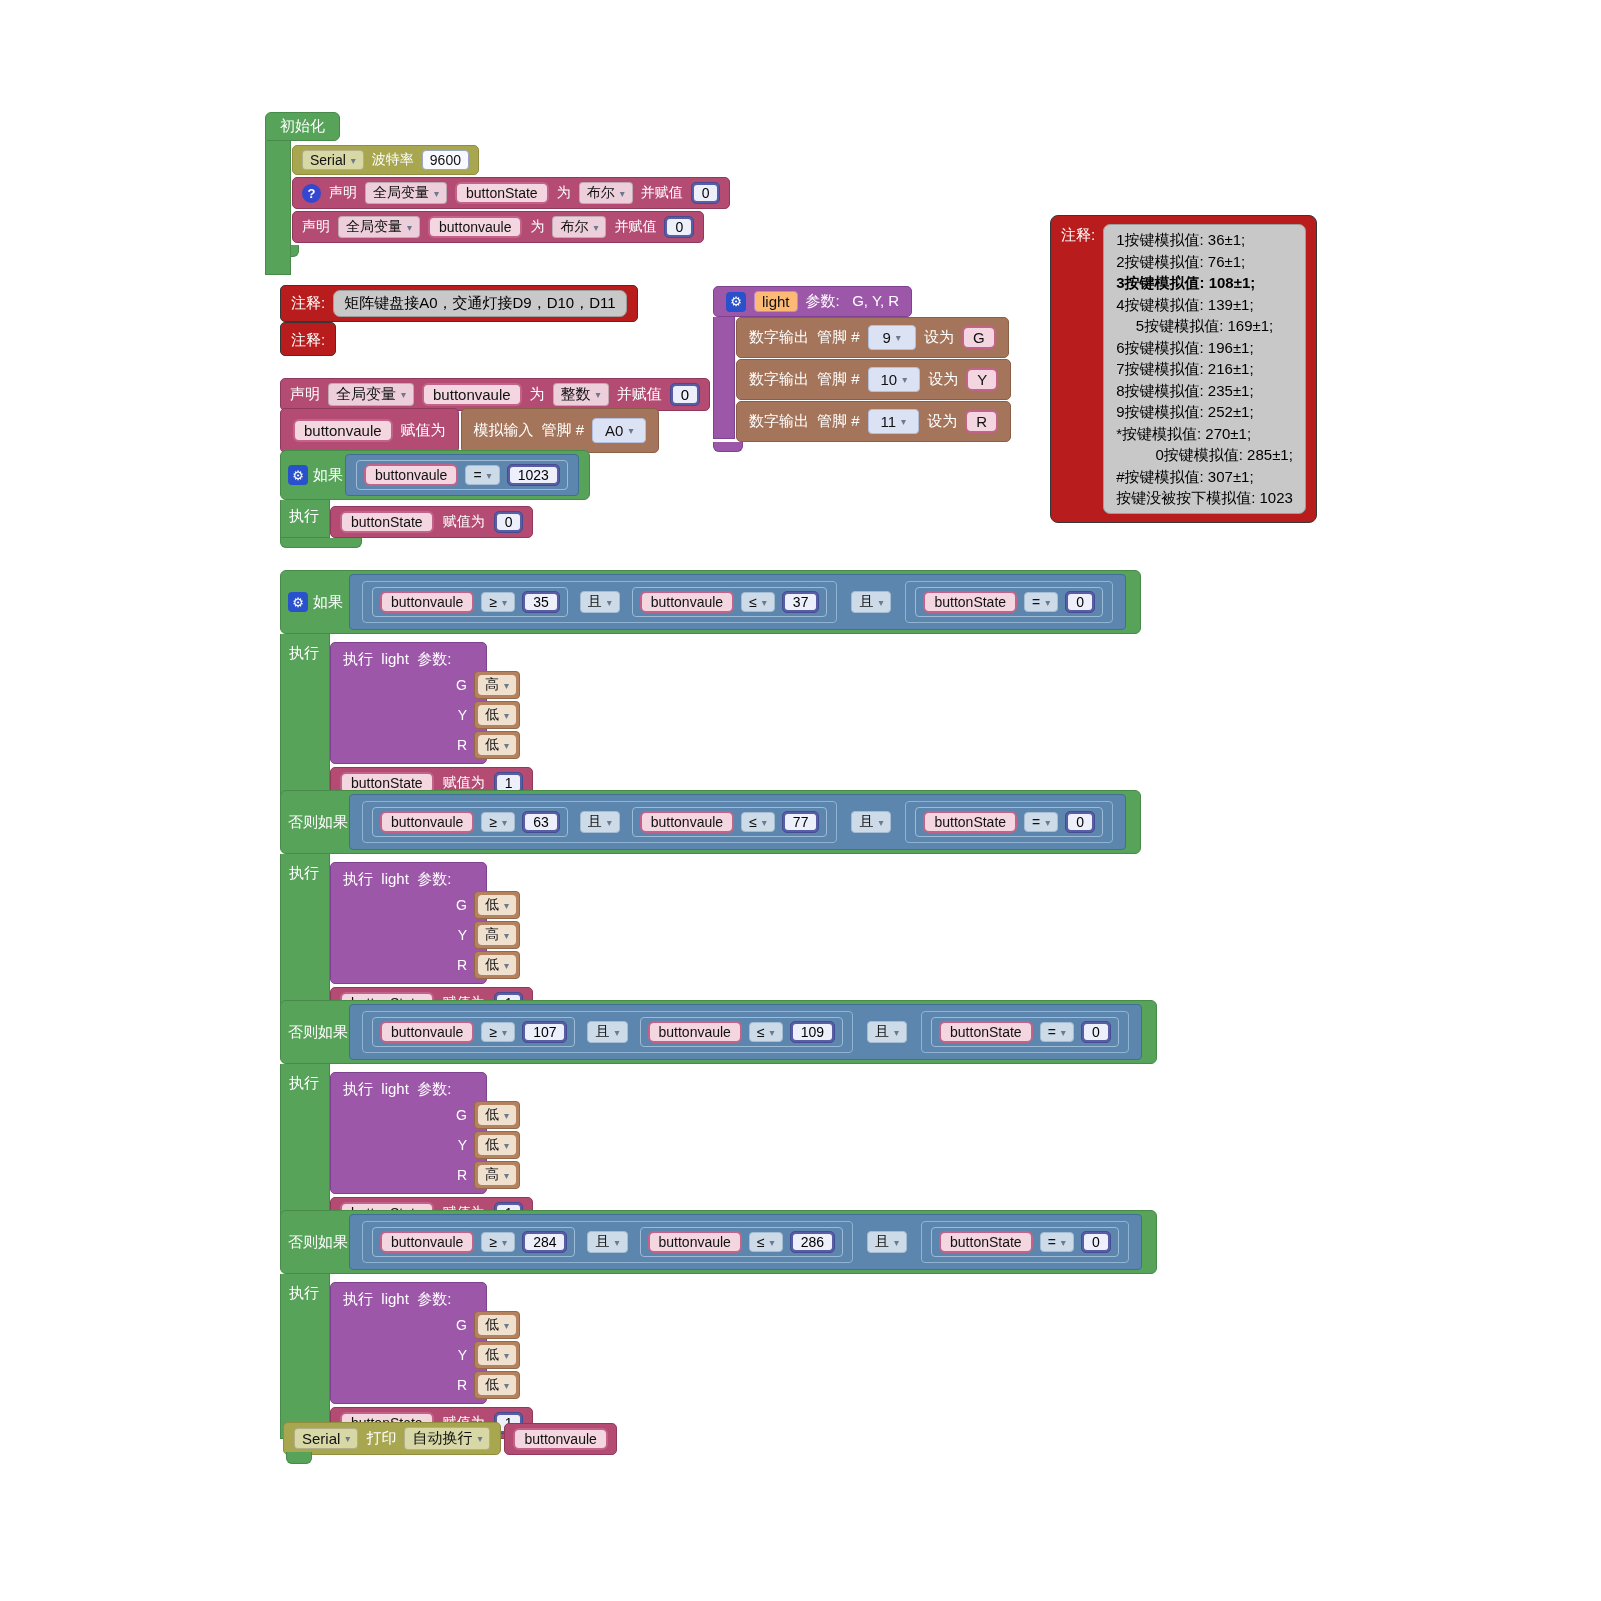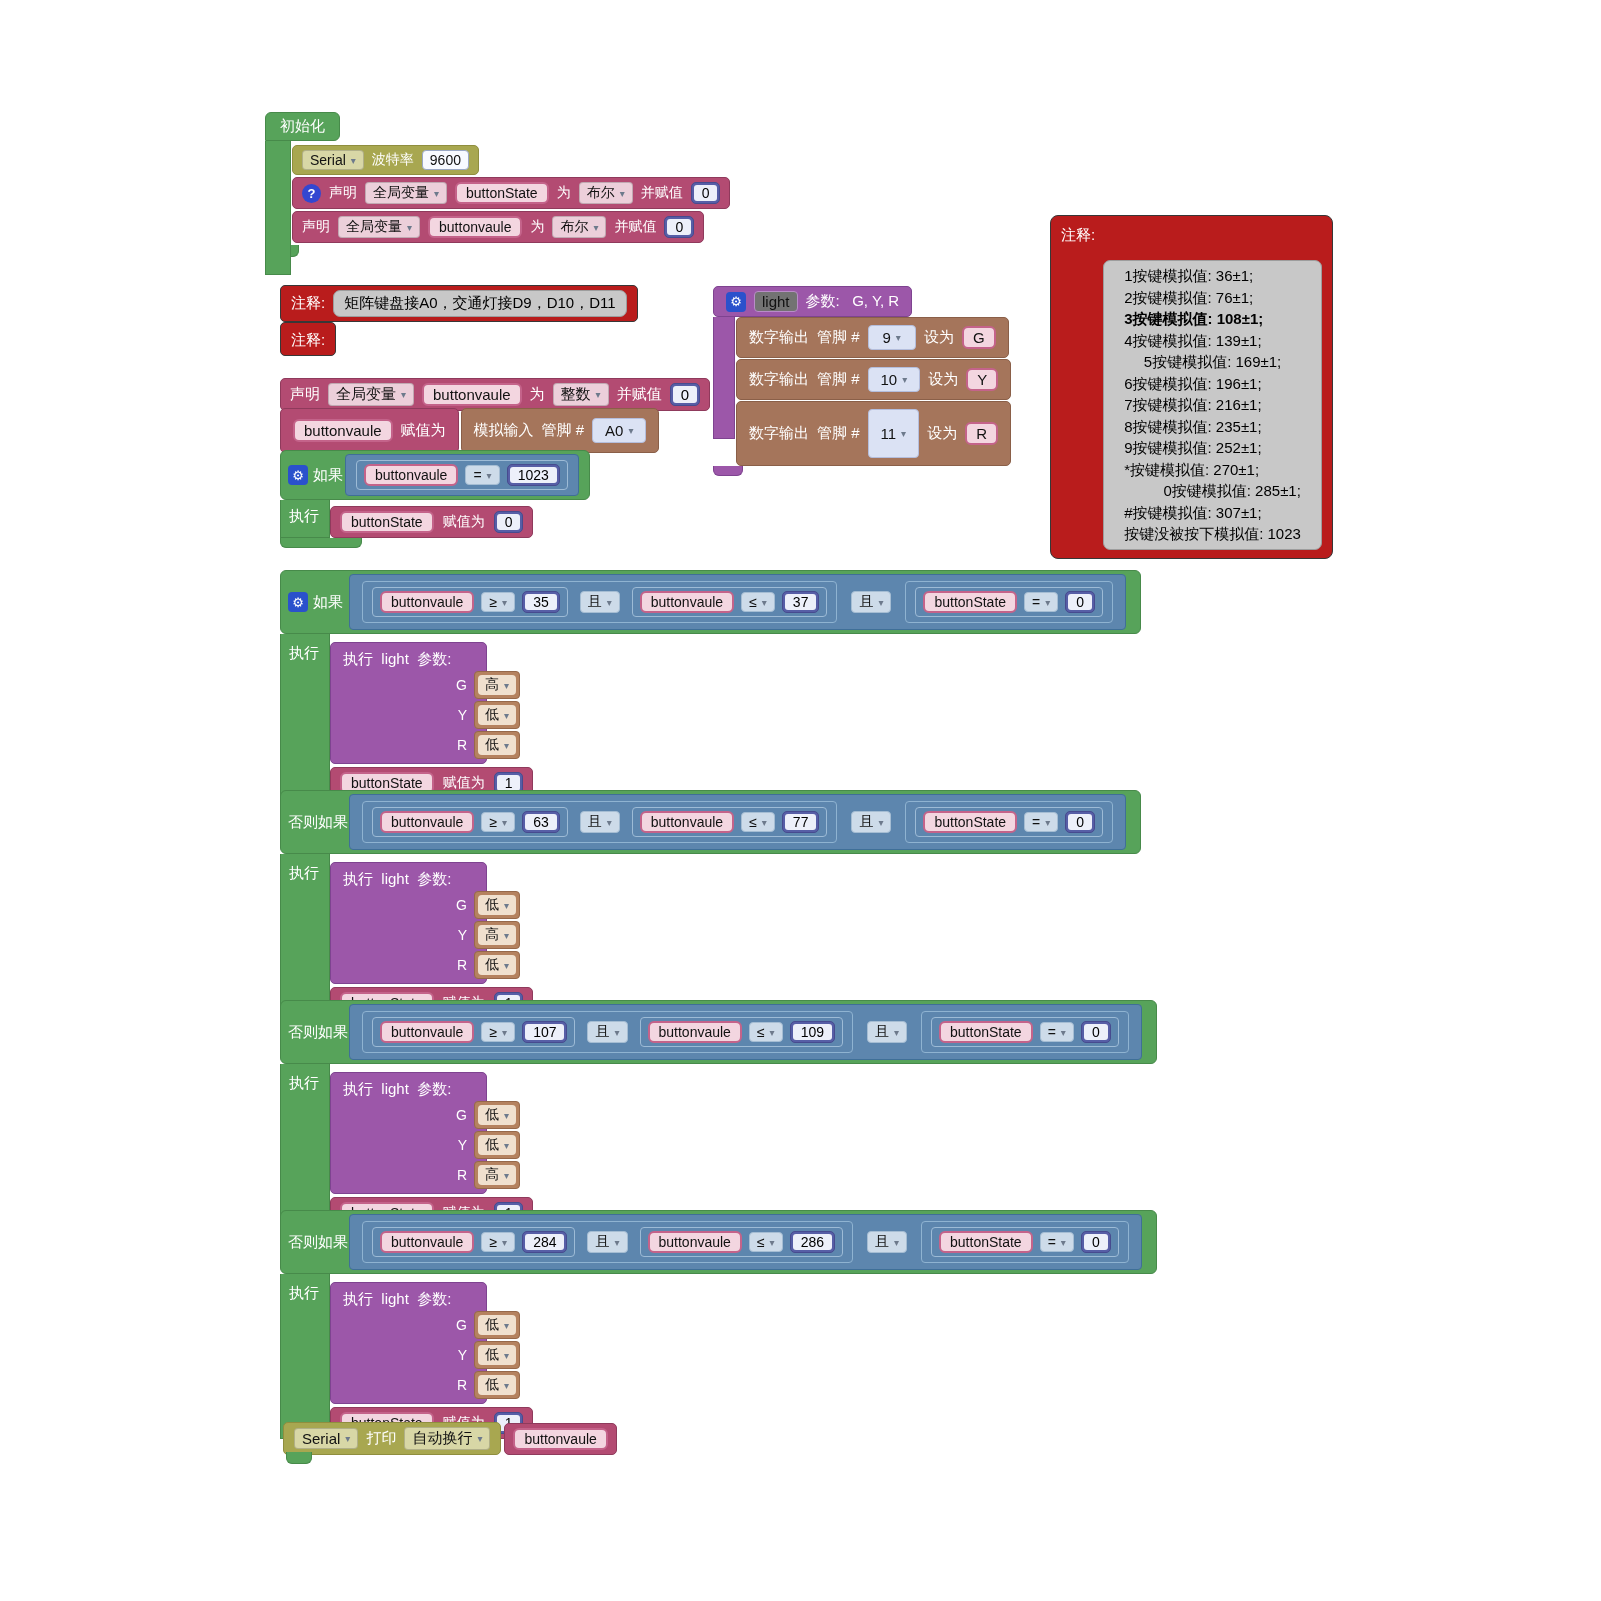--- a/index.html
+++ b/index.html
@@ -209,21 +209,21 @@
           </span>
       </div>
     </div>
   </div>
   <div class="foot" style="width:82px; height:10px;"></div>
 </div>
 
 <div class="abs" style="left:713px; top:286px;">
   <div class="blk purple" style="padding:4px 12px; font-size:15px;">
     <span class="gear">⚙</span>
-    <span class="fld" style="background:#737373; border-color:#b98cc8;">
+    <span class="fld" style="background:#fdba74; border-color:#b98cc8;">
       <span>light</span>
     </span>
     <span style="white-space:pre;">参数:   G, Y, R</span>
   </div>
   <div style="position:relative;">
     <div class="abs" style="left:0; top:0; width:22px; height:122px; background:#9c57a9; border:1px solid #7e4390; border-top:none;"></div>
     <div style="padding-left:23px;">
       <div class="blk brown" style="padding:7px 12px; margin-bottom:1px; font-size:15px;">
         <span>数字输出</span>
         <span>管脚 #</span>
@@ -240,36 +240,36 @@
         <span class="fld fld-peri" style="padding:3px 12px;">
           <span>10</span>
             <span class="tri">▾</span>
         </span>
         <span>设为</span>
         <span class="chip">Y</span>
       </div>
       <div class="blk brown" style="padding:7px 12px; font-size:15px;">
         <span>数字输出</span>
         <span>管脚 #</span>
-        <span class="fld fld-peri" style="padding:15px 12px;">
+        <span class="fld fld-peri" style="padding:3px 12px;">
           <span>11</span>
             <span class="tri">▾</span>
         </span>
         <span>设为</span>
         <span class="chip">R</span>
       </div>
     </div>
     <div style="width:30px; height:10px; background:#9c57a9; border:1px solid #7e4390; border-top:none; border-radius:0 0 6px 6px;"></div>
   </div>
 </div>
 
 <div class="abs" style="left:1050px; top:215px;">
   <div class="blk gray" style="padding:8px 10px; align-items:flex-start; border-radius:8px; font-size:15px;">
     <span class="note-label" style="padding-top:2px;">注释:</span>
-    <span class="note-body" style="padding:4px 20px;margin-top:36px;">
+    <span class="note-body" style="padding:4px 12px;">
       <span class="note-line" style="display:block;">1按键模拟值: 36±1;</span>
       <span class="note-line" style="display:block;">2按键模拟值: 76±1;</span>
       <span class="note-line" style="display:block;font-weight:bold;">3按键模拟值: 108±1;</span>
       <span class="note-line" style="display:block;">4按键模拟值: 139±1;</span>
       <span class="note-line" style="display:block;text-align:center;">5按键模拟值: 169±1;</span>
       <span class="note-line" style="display:block;">6按键模拟值: 196±1;</span>
       <span class="note-line" style="display:block;">7按键模拟值: 216±1;</span>
       <span class="note-line" style="display:block;">8按键模拟值: 235±1;</span>
       <span class="note-line" style="display:block;">9按键模拟值: 252±1;</span>
       <span class="note-line" style="display:block;">*按键模拟值: 270±1;</span>

